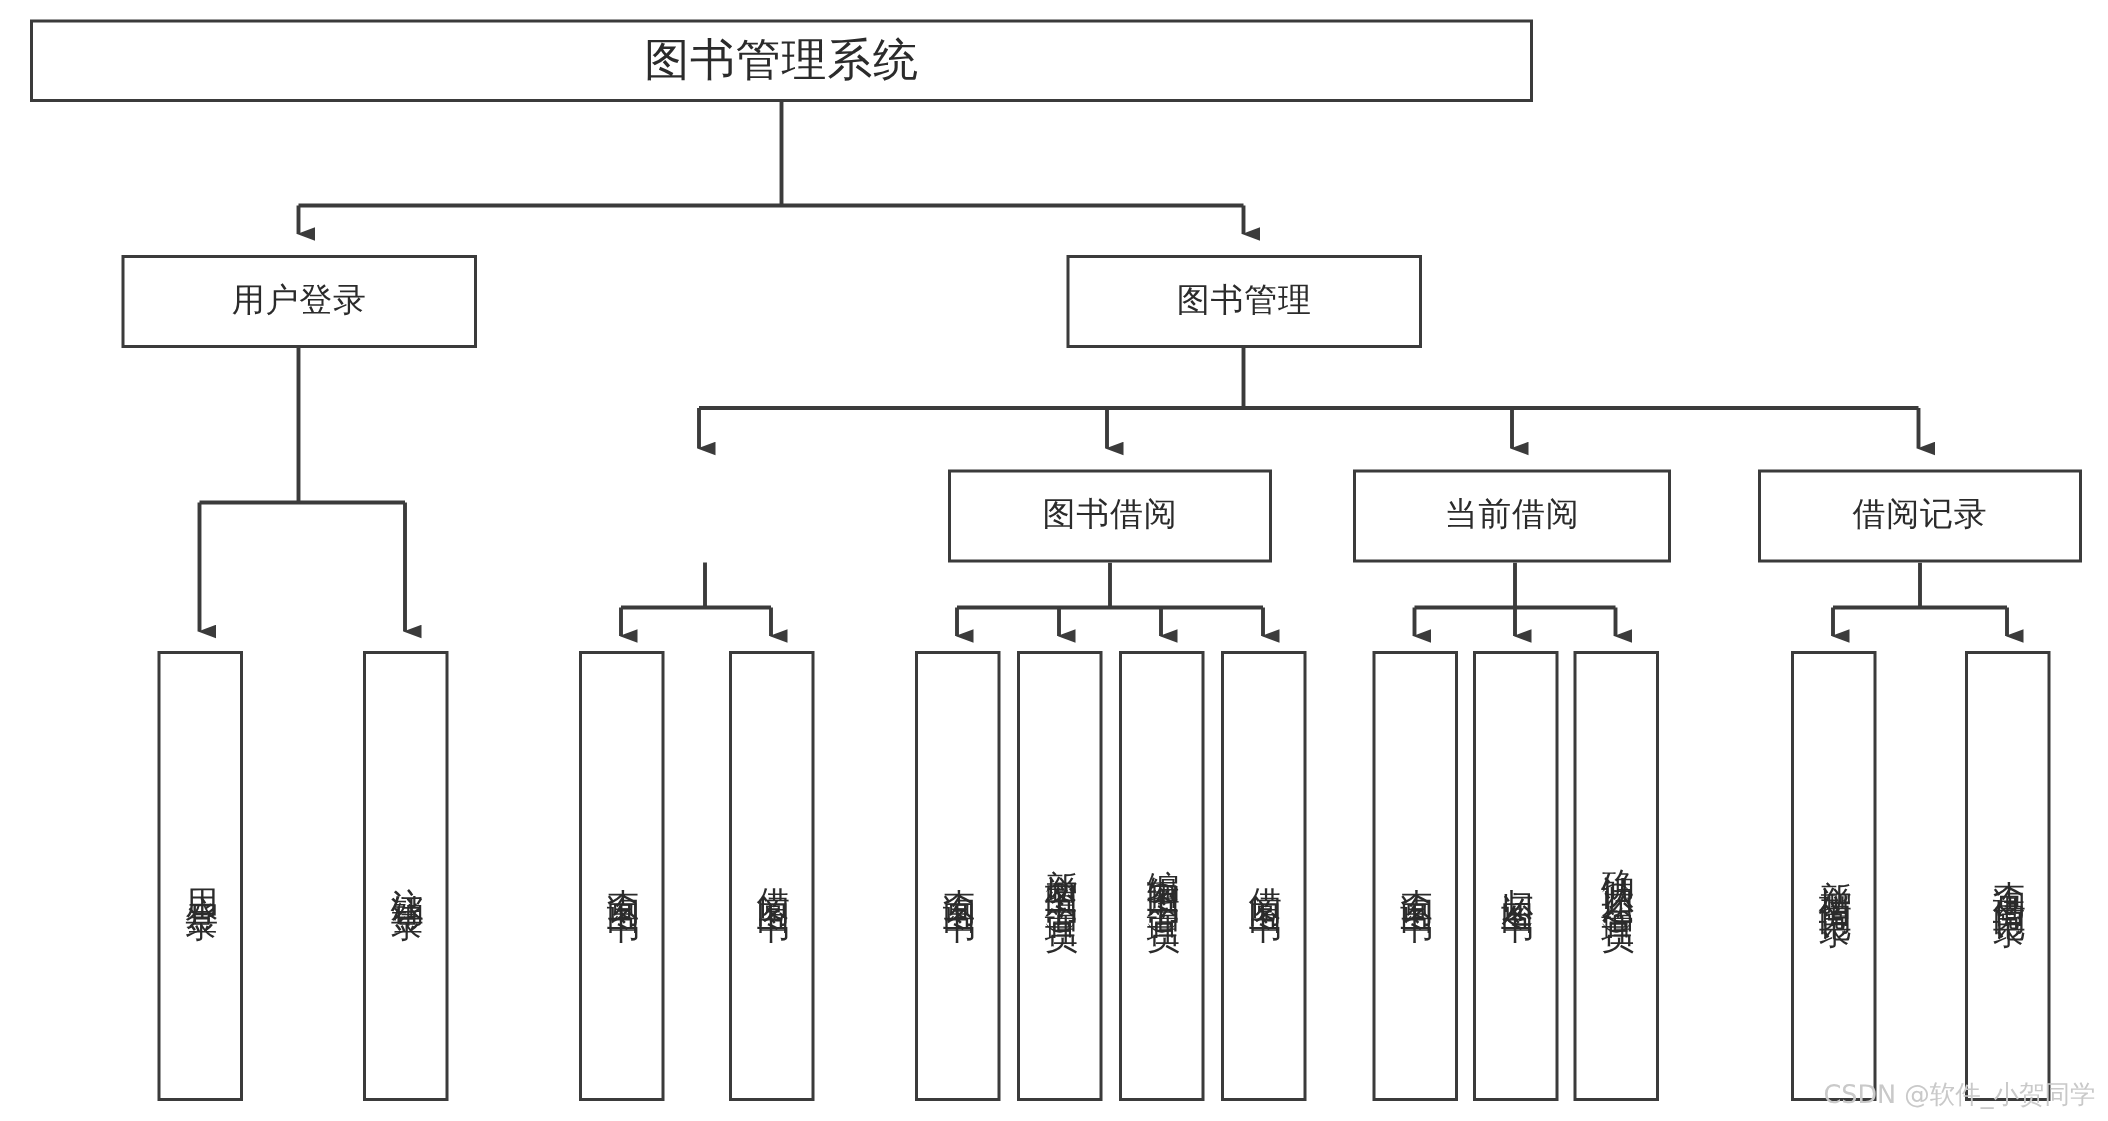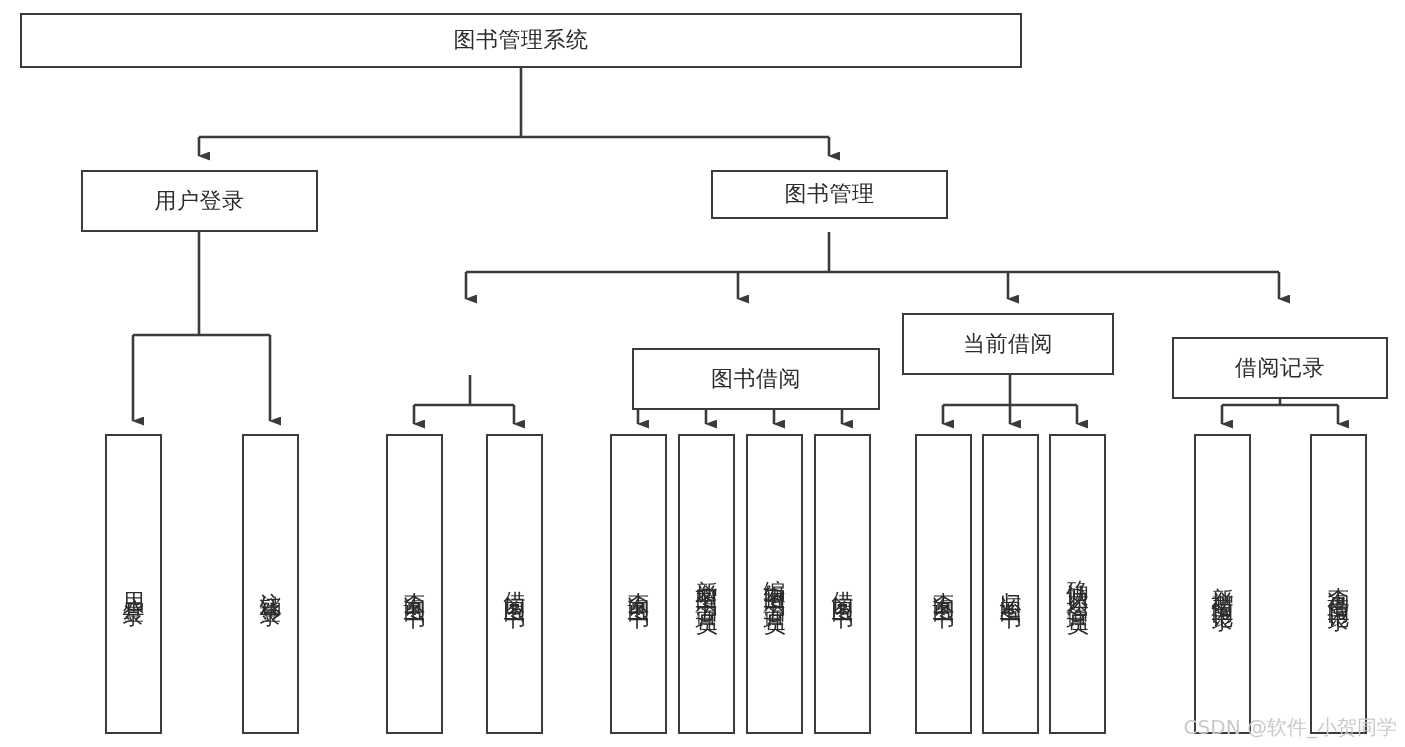--- a/index.html
+++ b/index.html
@@ -39,41 +39,41 @@
   .node .label {
     display: block;
     text-align: center;
     line-height: 1.12;
     letter-spacing: 0.5px;
   }
   .node.horiz .label {
     font-size: 22px;
   }
   .node.root .label {
-    font-size: 22px;
+    font-size: 30px;
     text-align: center;
   }
   
   .node.vert {
     align-items: center;
     justify-content: center;
   }
   .node.vert .label {
     writing-mode: vertical-rl;
     text-orientation: upright;
     font-size: 22px;
     line-height: 1;
     letter-spacing: 5px;
     white-space: nowrap;
   }
   #watermark {
     position: absolute;
     right: 8px;
     bottom: 6px;
-    font-size: 20px;
+    font-size: 17px;
     color: #c9c9c9;
     z-index: 5;
     white-space: nowrap;
     user-select: none;
   }
 </style>
 </head>
 <body>
 
 <div id="canvas">
@@ -128,31 +128,31 @@
     </g>
   </svg>
 
   <div class="node root horiz" style="left:20px; top:13px; width:1002px; height:55px;">
     <span class="label">图书管理系统</span>
   </div>
 
   <div class="node horiz" style="left:81px; top:170px; width:237px; height:62px;">
     <span class="label">用户登录</span>
   </div>
-  <div class="node horiz" style="left:711px; top:170px; width:237px; height:49px;">
+  <div class="node horiz" style="left:711px; top:170px; width:237px; height:62px;">
     <span class="label">图书管理</span>
   </div>
 
-  <div class="node horiz" style="left:632px; top:313px; width:248px; height:62px;margin-top:35px;">
+  <div class="node horiz" style="left:632px; top:313px; width:216px; height:62px;">
     <span class="label">图书借阅</span>
   </div>
   <div class="node horiz" style="left:902px; top:313px; width:212px; height:62px;">
     <span class="label">当前借阅</span>
   </div>
-  <div class="node horiz" style="left:1172px; top:313px; width:216px; height:62px;margin-top:24px;">
+  <div class="node horiz" style="left:1172px; top:313px; width:216px; height:62px;">
     <span class="label">借阅记录</span>
   </div>
 
   <div class="node vert" style="left:105px; top:434px; width:57px; height:300px;">
     <span class="label">用户登录</span>
   </div>
   <div class="node vert" style="left:242px; top:434px; width:57px; height:300px;">
     <span class="label">注销登录</span>
   </div>
 

